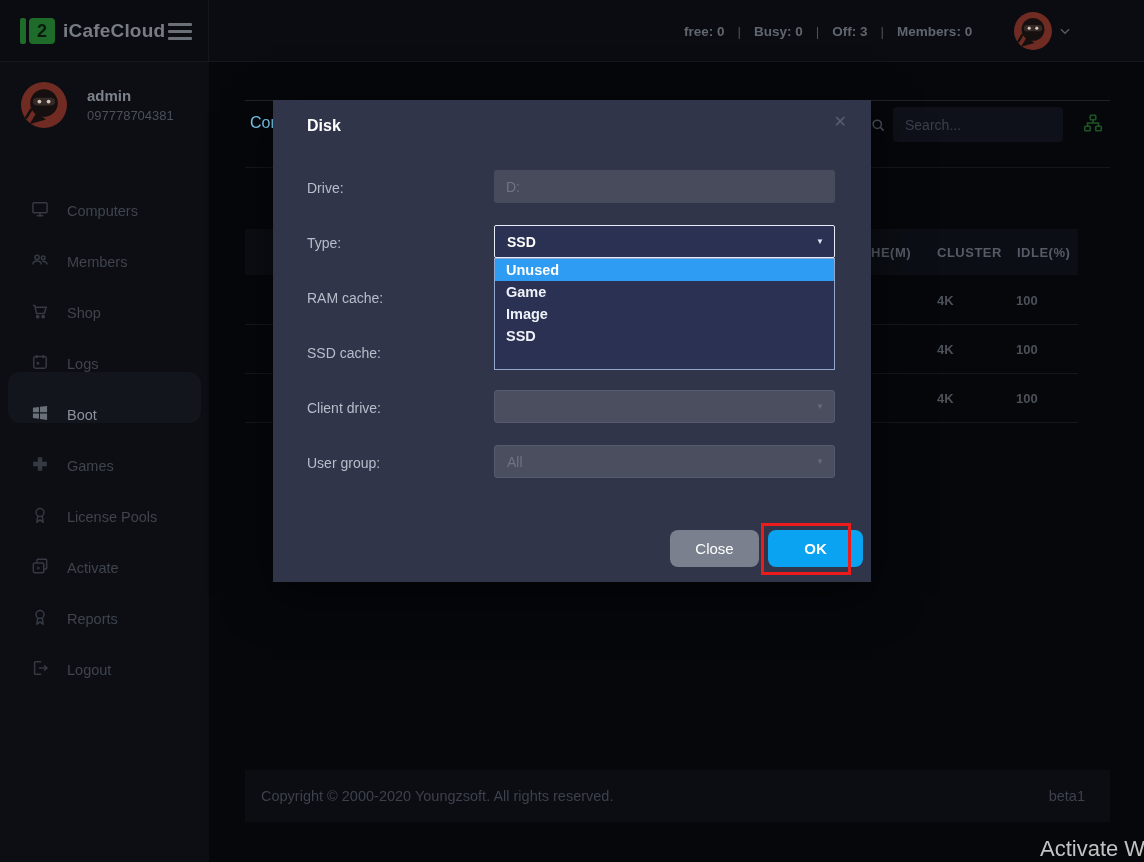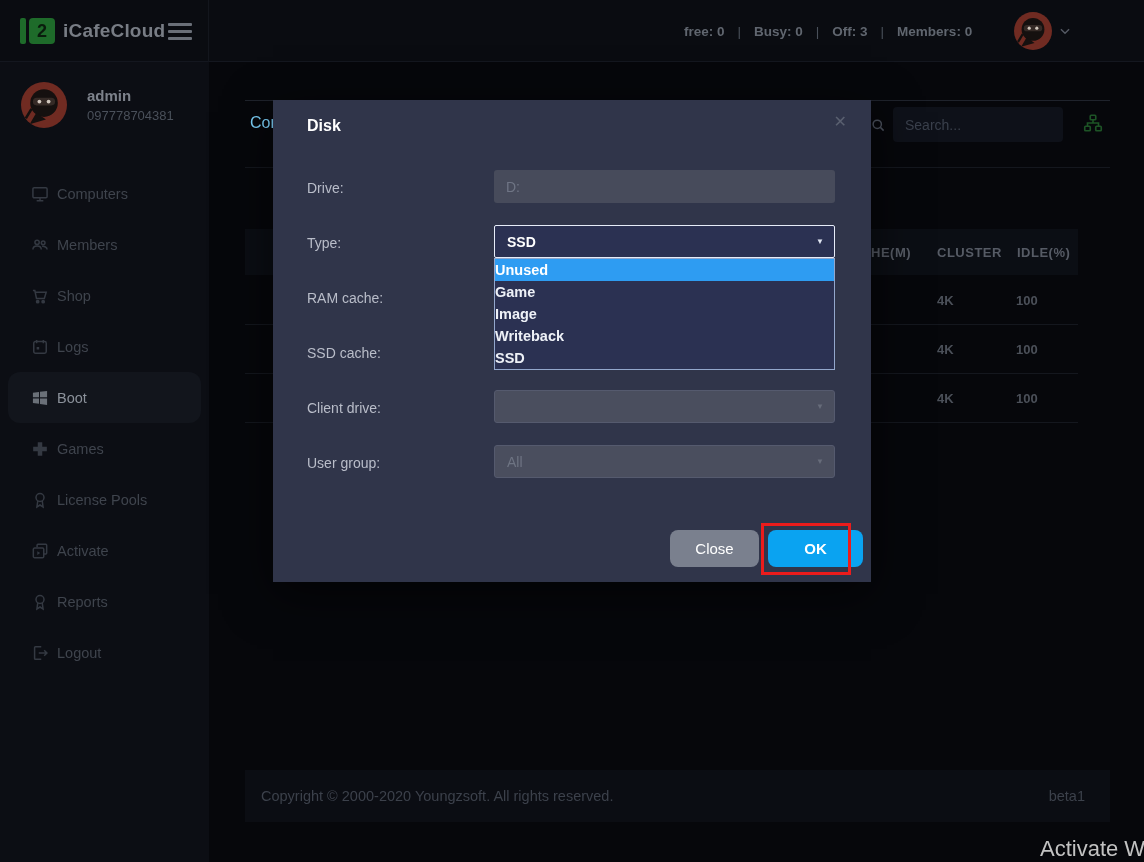--- a/index.html
+++ b/index.html
@@ -45,21 +45,21 @@
     position:absolute; left:0; top:62px; width:209px; height:800px;
     background:#0c0e14; z-index:4;
   }
   .user-block { position:absolute; left:21px; top:20px; display:flex; }
   .avatar.side { width:46px; height:46px; }
   .user-meta { margin-left:20px; padding-top:5px; }
   .user-name { color:#7d828b; font-size:15px; font-weight:bold; }
   .user-phone { color:#4a505a; font-size:13px; margin-top:4px; }
   .menu { position:absolute; top:106px; left:0; width:209px; list-style:none; }
   .menu-item {
-    height:51px; display:flex; align-items:center; padding-left:30px; gap:7px;
+    height:51px; display:flex; align-items:flex-end; padding-left:30px; gap:17px;
     color:#3f444d; font-size:14.5px; cursor:pointer;
   }
   .menu-item .mi { width:20px; height:20px; color:#343942; flex:0 0 20px; }
   .menu-item.active {
     background:#12151c; border-radius:12px; margin:0 8px; padding-left:22px;
     color:#8b919a;
   }
   .menu-item.active .mi { color:#6a7078; }
   
   .content-card-line { position:absolute; left:245px; top:100px; width:865px; height:1px; background:#1f232c; }
@@ -113,21 +113,21 @@
     background:#4a4e5e; border:1px solid #555a6e; border-radius:3px;
     display:flex; align-items:center; justify-content:space-between;
     padding:0 10px 0 12px; color:#6e7483; font-size:14px;
   }
   .select-dis .arr { font-size:8px; color:#676c7a; }
   .dropdown {
     position:absolute; left:221px; top:158px; width:341px; height:112px;
     background:#2b3152; border:1px solid #93a7cc; z-index:6;
   }
   .dd-item {
-    height:22px; line-height:22px; color:#eef1f7;
+    height:22px; line-height:22px; padding-left:11px; color:#eef1f7;
     font-size:14.5px; font-weight:600; cursor:pointer; white-space:nowrap;
   }
   .dd-item.highlight { background:#2e9cf2; color:#ffffff; }
   .btn {
     position:absolute; top:430px; height:37px; border:none; border-radius:8px;
     font-size:15px; cursor:pointer; font-family:"Liberation Sans",sans-serif;
   }
   .btn-close { left:397px; width:89px; background:#7a808e; color:#ffffff; }
   .btn-ok { left:495px; width:95px; background:#0aa3f1; color:#ffffff; font-weight:bold; }
   .red-annotation {
@@ -342,21 +342,20 @@
   <div class="f-label" style="top:135px">Type:</div>
   <div class="ctl select-open" style="top:125px">
     <span>SSD</span>
     <span class="arr">▼</span>
   </div>
 
   <div class="dropdown">
     <div class="dd-item highlight">Unused</div>
     <div class="dd-item">Game</div>
     <div class="dd-item">Image</div>
-    <div class="dd-item">Writeback</div>
     <div class="dd-item">SSD</div>
   </div>
 
   <div class="f-label" style="top:190px">RAM cache:</div>
   <div class="f-label" style="top:245px">SSD cache:</div>
 
   <div class="f-label" style="top:300px">Client drive:</div>
   <div class="ctl select-dis" style="top:290px">
     <span></span>
     <span class="arr">▼</span>

